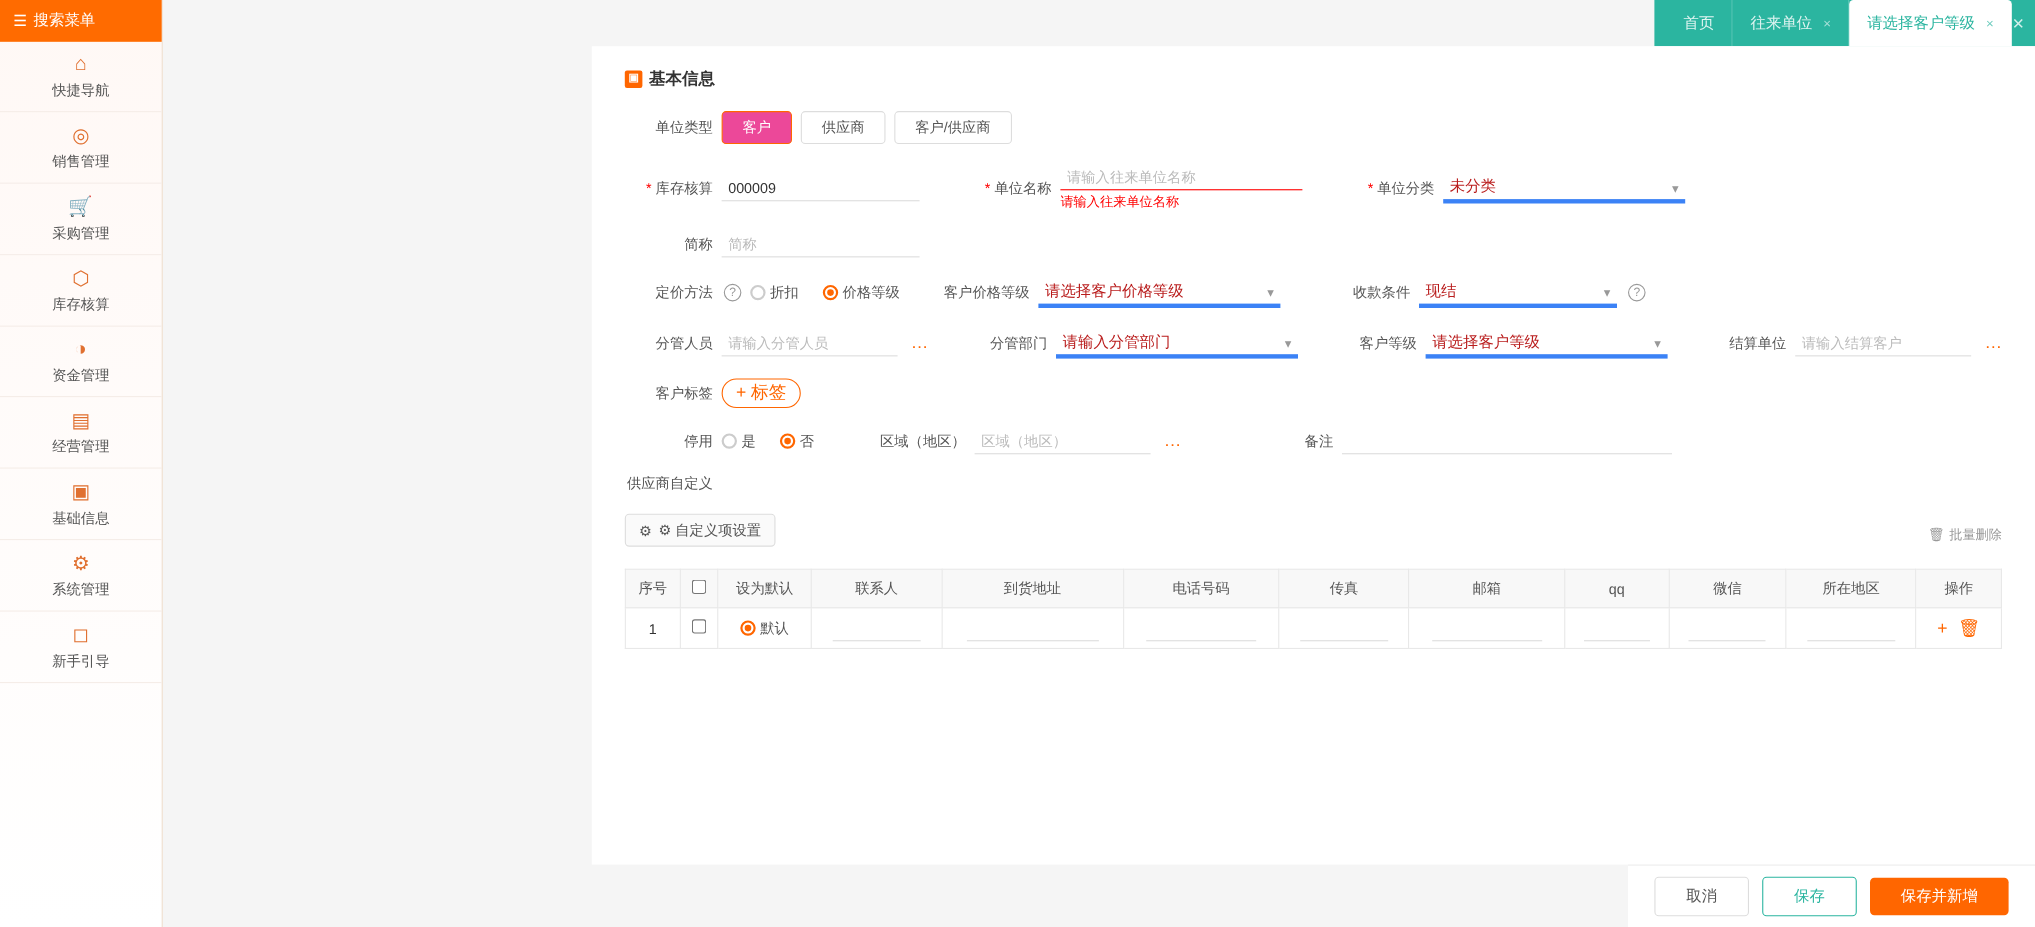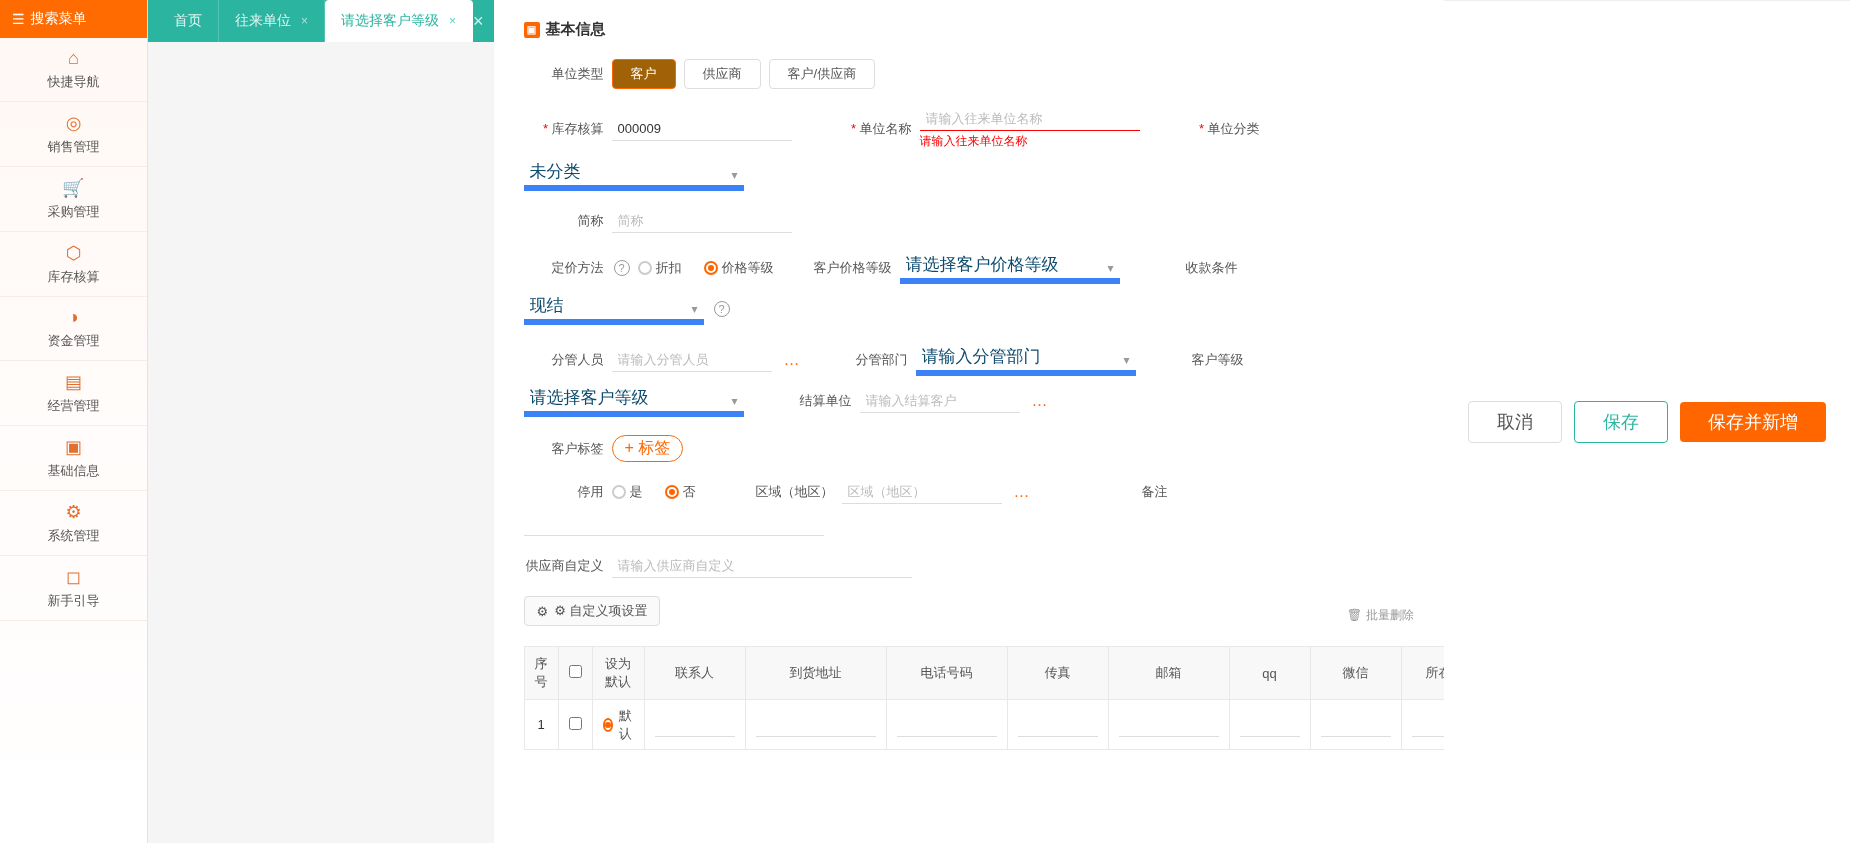--- a/index.html
+++ b/index.html
@@ -35,22 +35,23 @@
       color: #555;
       font-size: 13px;
       gap: 4px;
     }
     .sidebar-icon { font-size: 18px; color: #e07030; }
 
     
     .main {
       flex: 1;
       display: flex;
-      flex-direction: row;
+      flex-direction: column;
       overflow: hidden;
+      align-items: flex-end;
     }
 
     
     .tab-bar {
       background: #2bb5a0;
       display: flex;
       align-items: center;
       padding: 0 10px;
       height: 42px;
       gap: 0;
@@ -157,33 +158,33 @@
     .btn-unit-type {
       padding: 5px 18px;
       border: 1px solid #ddd;
       border-radius: 4px;
       font-size: 13px;
       cursor: pointer;
       background: white;
       color: #555;
     }
     .btn-unit-type.active {
-      background: #a16207;
+      background: #ec4899;
       color: white;
       border-color: #f60;
     }
 
     .form-select {
       border: none;
-      border-bottom: 6px solid #3b82f6;
+      border-bottom: 4px solid #3b82f6;
       padding: 4px 28px 4px 6px;
-      font-size: 17px;
+      font-size: 14px;
       outline: none;
       background: transparent;
-      color: #0c4a6e;
+      color: #b91c1c;
       appearance: none;
       cursor: pointer;
       width: 180px;
     }
     .select-wrapper {
       position: relative;
       display: inline-block;
     }
     .select-wrapper::after {
       content: '▾';
@@ -319,21 +320,21 @@
       align-items: center;
       padding: 10px 24px;
       background: #fff;
       border-top: 1px solid #eee;
       gap: 12px;
       flex-shrink: 0;
     }
     .btn {
       padding: 8px 28px;
       border-radius: 4px;
-      font-size: 18px;
+      font-size: 14px;
       cursor: pointer;
       border: none;
     }
     .btn-cancel {
       background: white;
       border: 1px solid #ddd;
       color: #555;
     }
     .btn-save {
       background: white;
@@ -534,21 +535,20 @@
       <span style="margin-left:50px;" class="form-label">区域（地区）</span>
       <input class="form-input" type="text" style="width: 160px;" placeholder="区域（地区）">
       <span class="more-btn">…</span>
 
       <span style="margin-left:50px;" class="form-label">备注</span>
       <input class="form-input" type="text" style="width: 300px;">
     </div>
 
     <div class="form-row">
       <span class="form-label">供应商自定义</span>
-      <input class="form-input" type="text" style="width: 300px;" placeholder="请输入供应商自定义">
     </div>
 
     <div style="margin-bottom:8px;display:flex;justify-content:space-between;align-items:center;">
       <button class="custom-settings-btn">
         <span>⚙</span>
         <span>⚙ 自定义项设置</span>
       </button>
       <div class="batch-delete-btn">
         <span>🗑</span>
         <span>批量删除</span>

